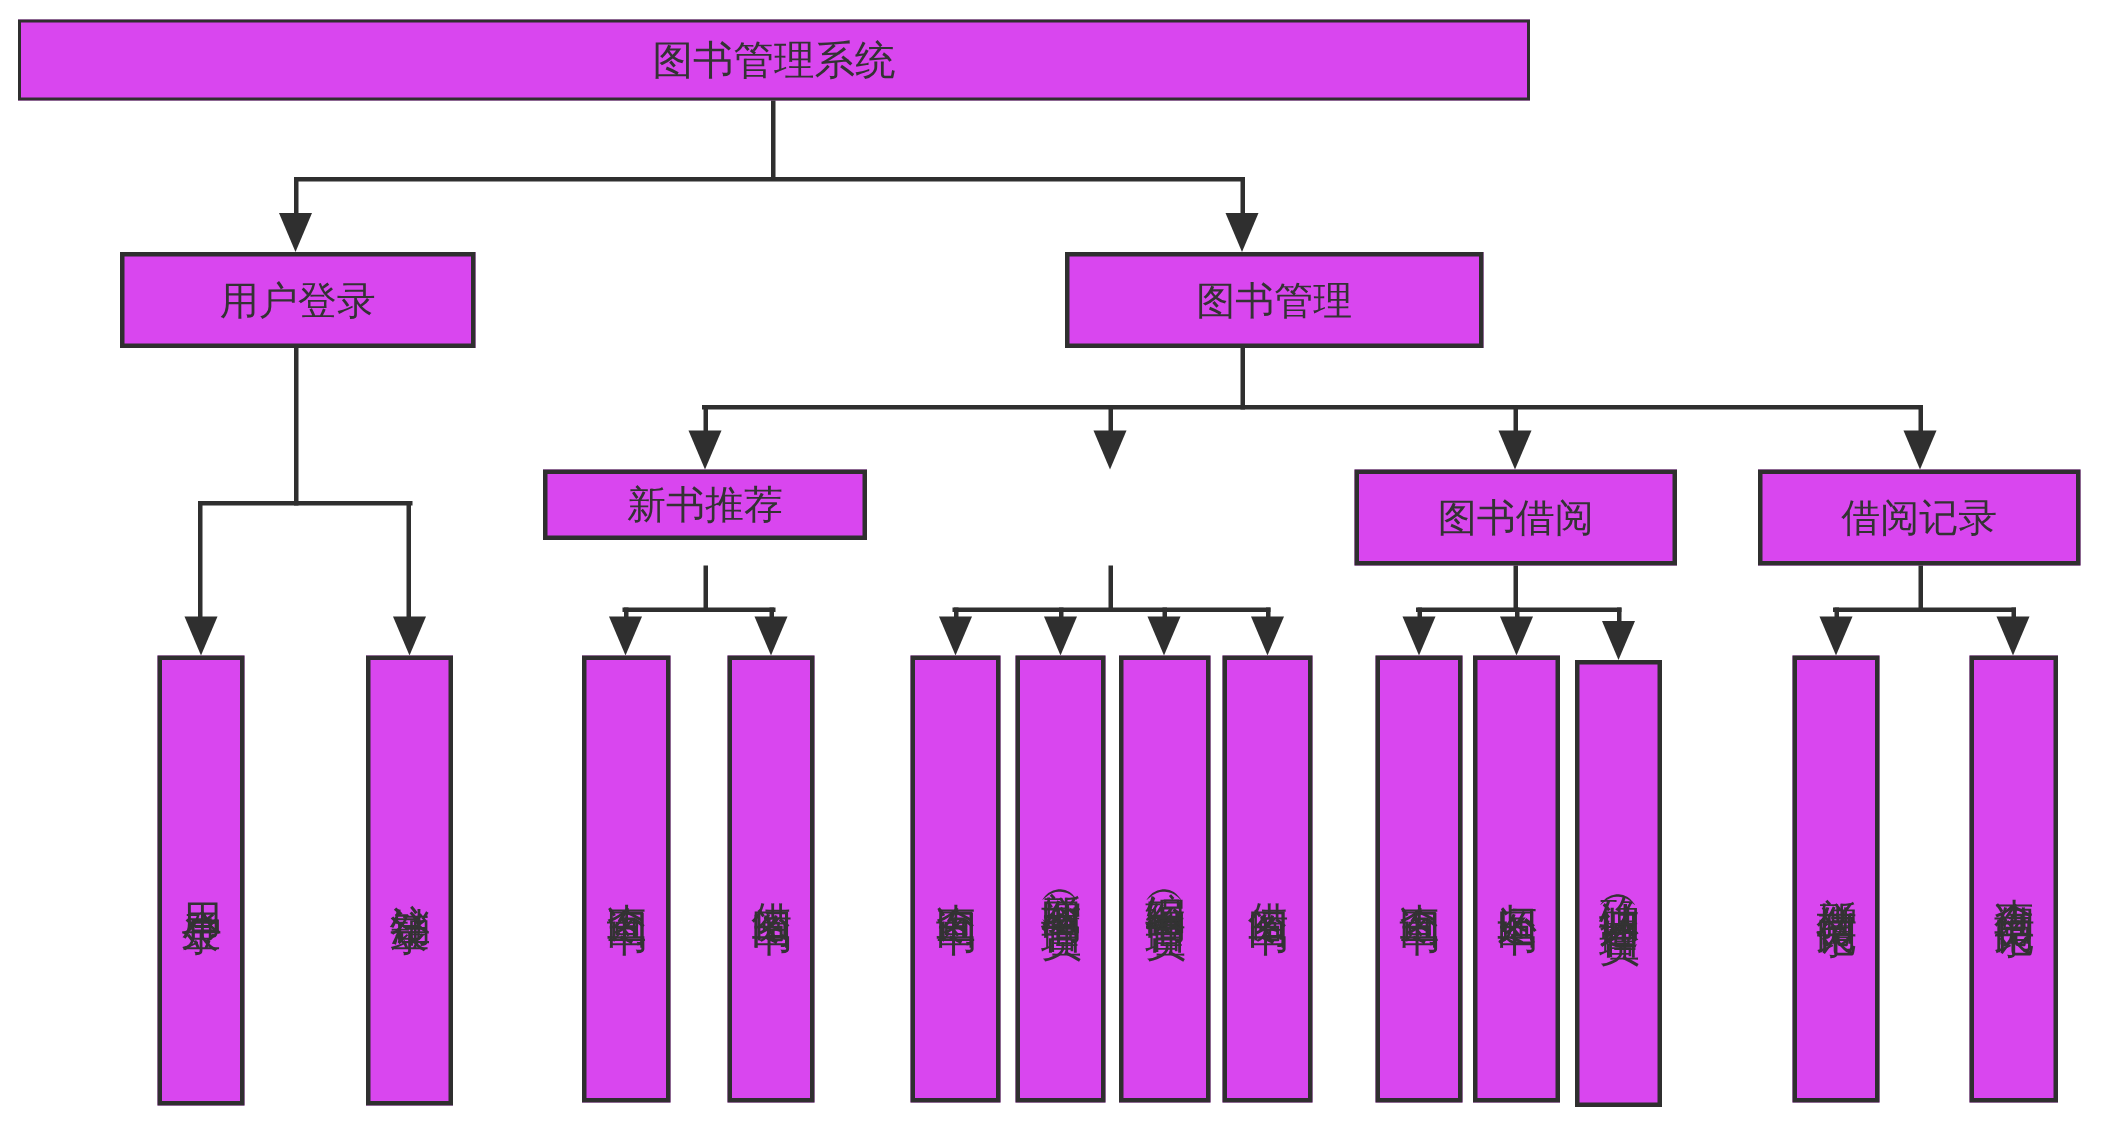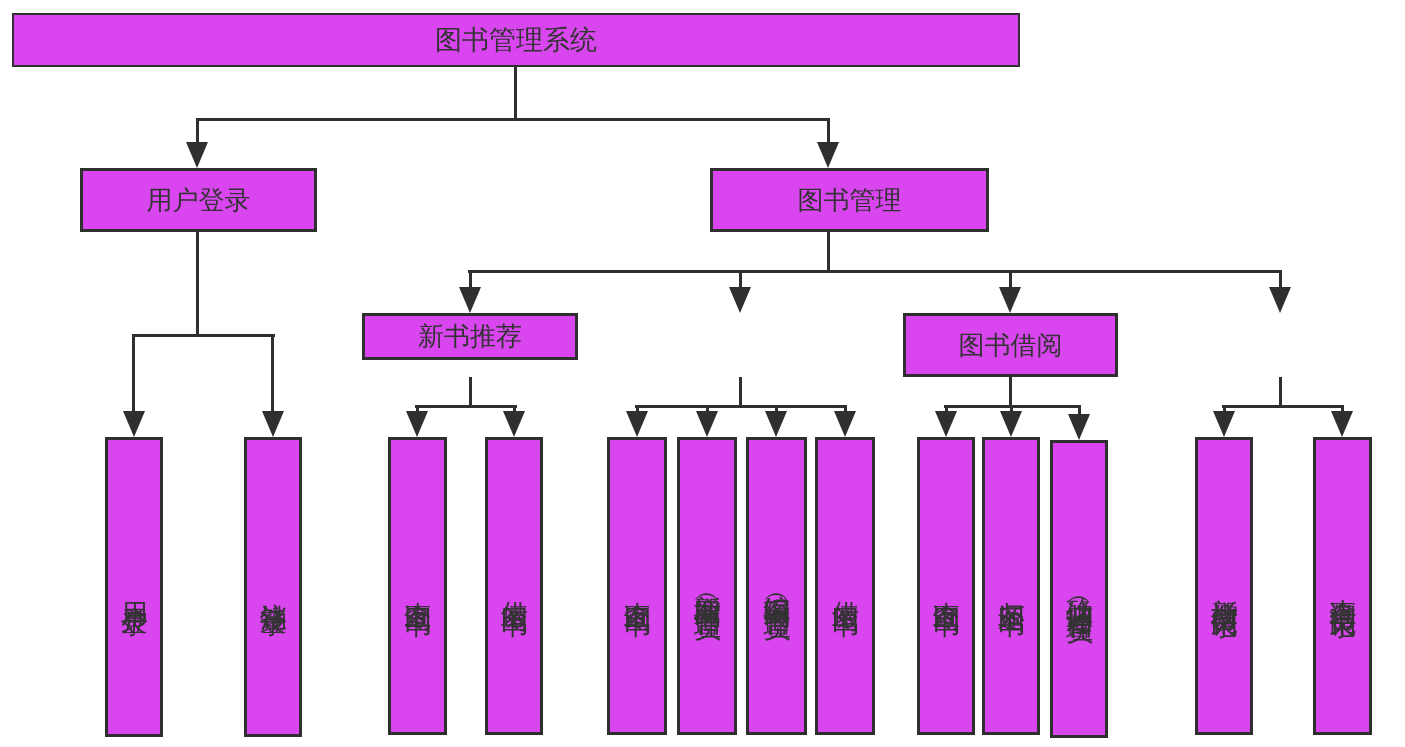--- a/index.html
+++ b/index.html
@@ -67,20 +67,21 @@
   <div class="arr" style="left:459px; top:287px;"></div>
   <div class="vl" style="left:739px; top:270px; height:20px;"></div>
   <div class="arr" style="left:729px; top:287px;"></div>
   <div class="vl" style="left:1009px; top:270px; height:20px;"></div>
   <div class="arr" style="left:999px; top:287px;"></div>
   <div class="vl" style="left:1279px; top:270px; height:20px;"></div>
   <div class="arr" style="left:1269px; top:287px;"></div>
 
   <div class="node" style="left:362px; top:313px; width:216px; height:47px;">新书推荐</div>
   <div class="node" style="left:903px; top:313px; width:215px; height:64px;">图书借阅</div>
+  <div class="node" style="left:1172px; top:313px; width:215px; height:64px;">借阅记录</div>
 
   <div class="vl" style="left:469px; top:377px; height:30px;"></div>
   <div class="hl" style="left:415px; top:405px; width:102px;"></div>
   <div class="vl" style="left:416px; top:405px; height:9px;"></div>
   <div class="arr" style="left:406px; top:411px;"></div>
   <div class="vl" style="left:513px; top:405px; height:9px;"></div>
   <div class="arr" style="left:503px; top:411px;"></div>
 
   <div class="vl" style="left:739px; top:377px; height:30px;"></div>
   <div class="hl" style="left:635px; top:405px; width:212px;"></div>

